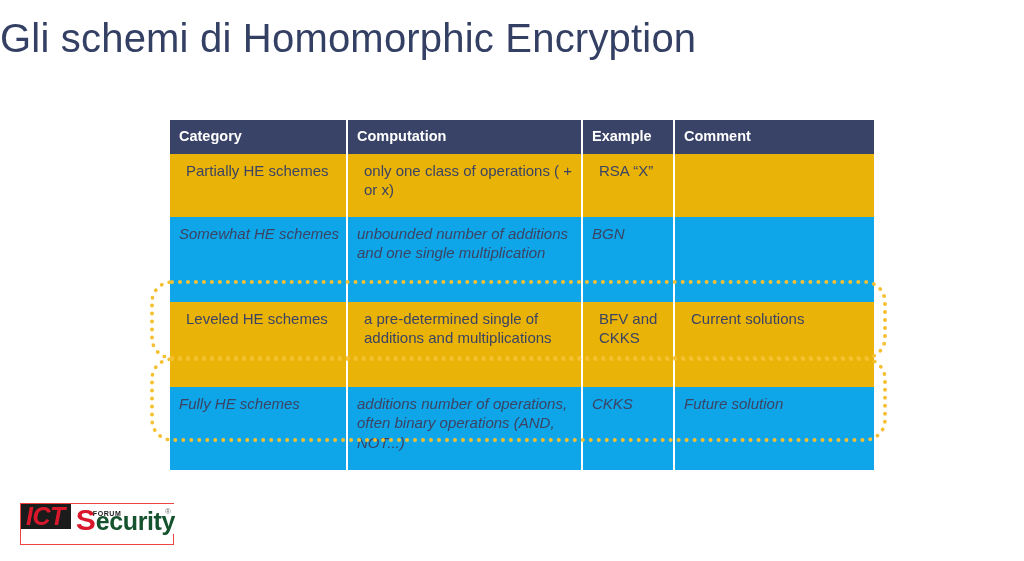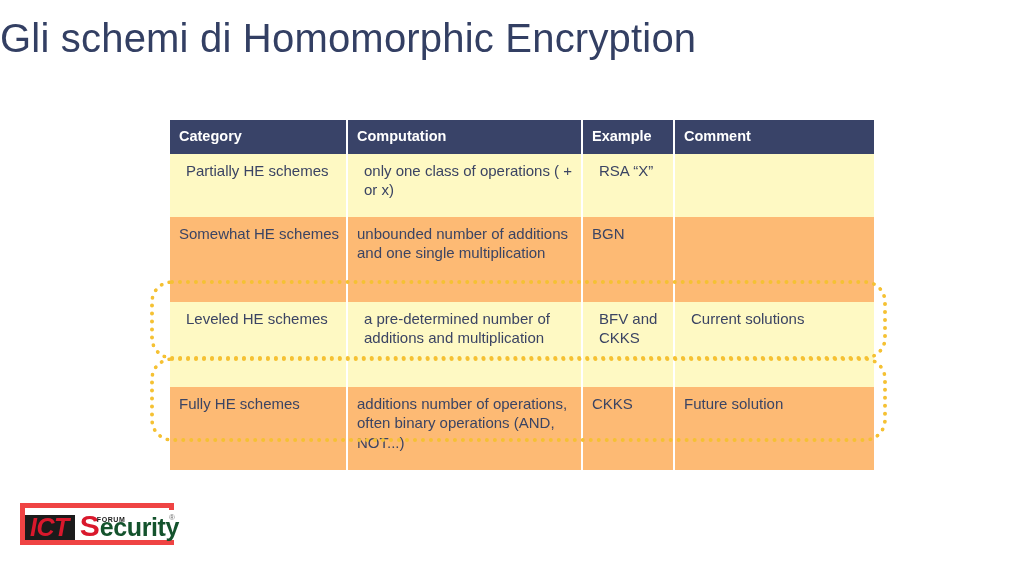--- a/index.html
+++ b/index.html
@@ -62,22 +62,22 @@
     font-size: 15px;
     color: #3b4463;
     text-align: left;
     padding: 7px 6px 8px 9px;
     border-right: 2px solid #ffffff;
     vertical-align: top;
     line-height: 1.30;
   }
   .he-table td:last-child { border-right: none; }
 
-  .he-table tr.row-dark td  { background: #fef9c3; padding-left: 16px; }
-  .he-table tr.row-light td { background: #fdba74; }
+  .he-table tr.row-dark td  { background: #eab308; padding-left: 16px; }
+  .he-table tr.row-light td { background: #0ea5e9; font-style: italic; }
 
   
   .he-table tr.r1 td { height: 48px; }
   .he-table tr.r2 td { height: 70px; }
   .he-table tr.r3 td { height: 70px; }
   .he-table tr.r4 td { height: 68px; }
 
   
   .highlight-box {
     position: absolute;
@@ -99,24 +99,24 @@
     height: 85px;
   }
 
   
   .logo {
     position: absolute;
     left: 20px;
     top: 503px;
     width: 154px;
     height: 42px;
-    border: 5px solid #ef4444;
+    border: 1px solid #ef4444;
     box-sizing: border-box;
     display: flex;
-    align-items: flex-end;
+    align-items: flex-start;
     background: #ffffff;
   }
   .logo-ict {
     background: #1b1b1b;
     color: #d9182c;
     font-family: "Liberation Sans", sans-serif;
     font-weight: bold;
     font-style: italic;
     font-size: 25px;
     letter-spacing: -0.5px;
@@ -201,21 +201,21 @@
       <td></td>
     </tr>
     <tr class="row-light r2">
       <td>Somewhat HE schemes</td>
       <td>unbounded number of additions and one single multiplication</td>
       <td>BGN</td>
       <td></td>
     </tr>
     <tr class="row-dark r3">
       <td>Leveled HE schemes</td>
-      <td>a pre-determined number of additions and multiplication</td>
+      <td>a pre-determined single of additions and multiplications</td>
       <td>BFV and CKKS</td>
       <td>Current solutions</td>
     </tr>
     <tr class="row-light r4">
       <td>Fully HE schemes</td>
       <td>additions number of operations, often binary operations (AND, NOT...)</td>
       <td>CKKS</td>
       <td>Future solution</td>
     </tr>
   </tbody>

